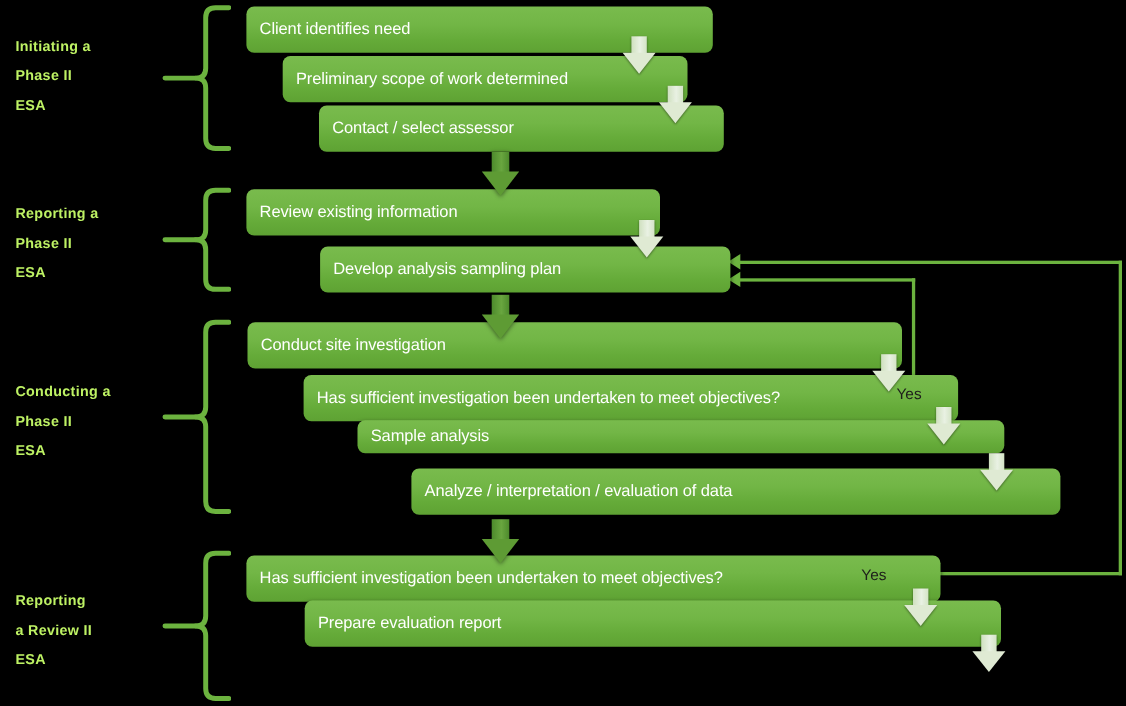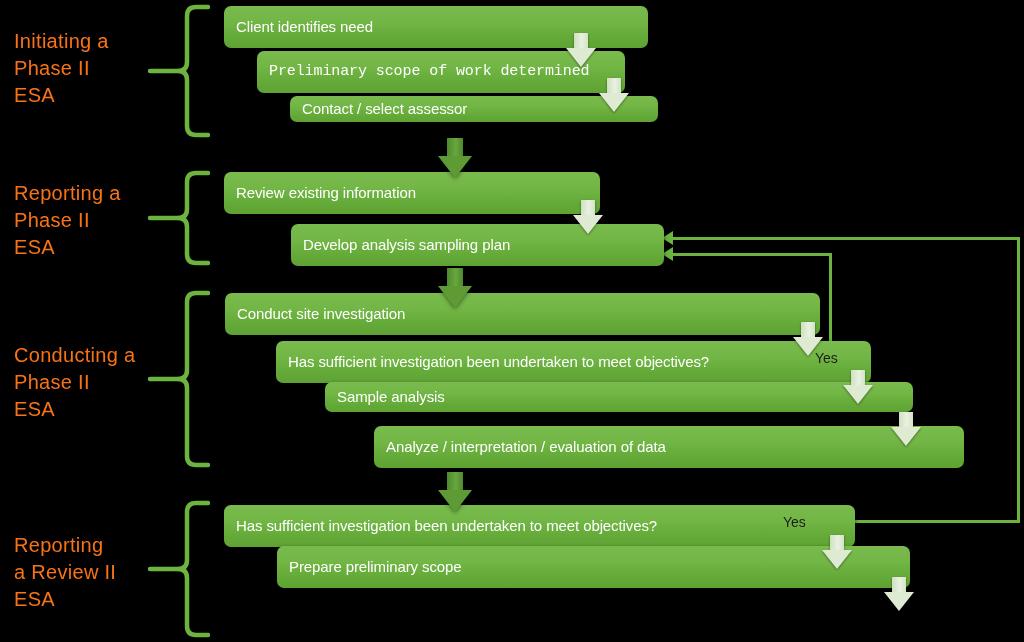--- a/index.html
+++ b/index.html
@@ -82,23 +82,23 @@
   .arrow-left{
     position:absolute;width:0;height:0;z-index:4;
     border-top:7px solid transparent;
     border-bottom:7px solid transparent;
     border-right:11px solid #6cb33f;
   }
 
   
   .section-label{
     position:absolute;
-    color:#f97316;
-    font-weight:normal;
-    font-size:20px;
+    color:#bef264;
+    font-weight:bold;
+    font-size:13px;
     line-height:27px;
     letter-spacing:0.3px;
     width:160px;
     z-index:3;
   }
 
   
   .brace{position:absolute;z-index:3;}
   .brace svg{display:block;}
 </style>
@@ -171,30 +171,30 @@
 
   <div class="box" style="left:224px;top:6px;width:424px;height:42px;">
     <span class="label">Client identifies need</span>
   </div>
 
   <div class="arrow-sm" style="left:566px;top:33px;">
     <div class="shaft"></div>
       <div class="head"></div>
   </div>
 
-  <div class="box" style="left:257px;top:51px;width:368px;height:42px;font-family:Liberation Mono, monospace;">
+  <div class="box" style="left:257px;top:51px;width:368px;height:42px;">
     <span class="label">Preliminary scope of work determined</span>
   </div>
 
   <div class="arrow-sm" style="left:599px;top:78px;">
     <div class="shaft"></div>
       <div class="head"></div>
   </div>
 
-  <div class="box" style="left:290px;top:96px;width:368px;height:26px;">
+  <div class="box" style="left:290px;top:96px;width:368px;height:42px;">
     <span class="label">Contact / select assessor</span>
   </div>
 
   <div class="arrow-lg" style="left:438px;top:138px;">
     <div class="shaft"></div>
       <div class="head"></div>
   </div>
 
   <div class="box" style="left:224px;top:172px;width:376px;height:42px;">
     <span class="label">Review existing information</span>
@@ -255,21 +255,21 @@
     <span class="label">Has sufficient investigation been undertaken to meet objectives?</span>
   </div>
   <div class="yes" style="left:783px;top:514px;">Yes</div>
 
   <div class="arrow-sm" style="left:822px;top:535px;">
     <div class="shaft"></div>
       <div class="head"></div>
   </div>
 
   <div class="box" style="left:277px;top:546px;width:633px;height:42px;">
-    <span class="label">Prepare preliminary scope</span>
+    <span class="label">Prepare evaluation report</span>
   </div>
 
   <div class="arrow-sm" style="left:884px;top:577px;">
     <div class="shaft"></div>
       <div class="head"></div>
   </div>
 
 
 </div>
 

